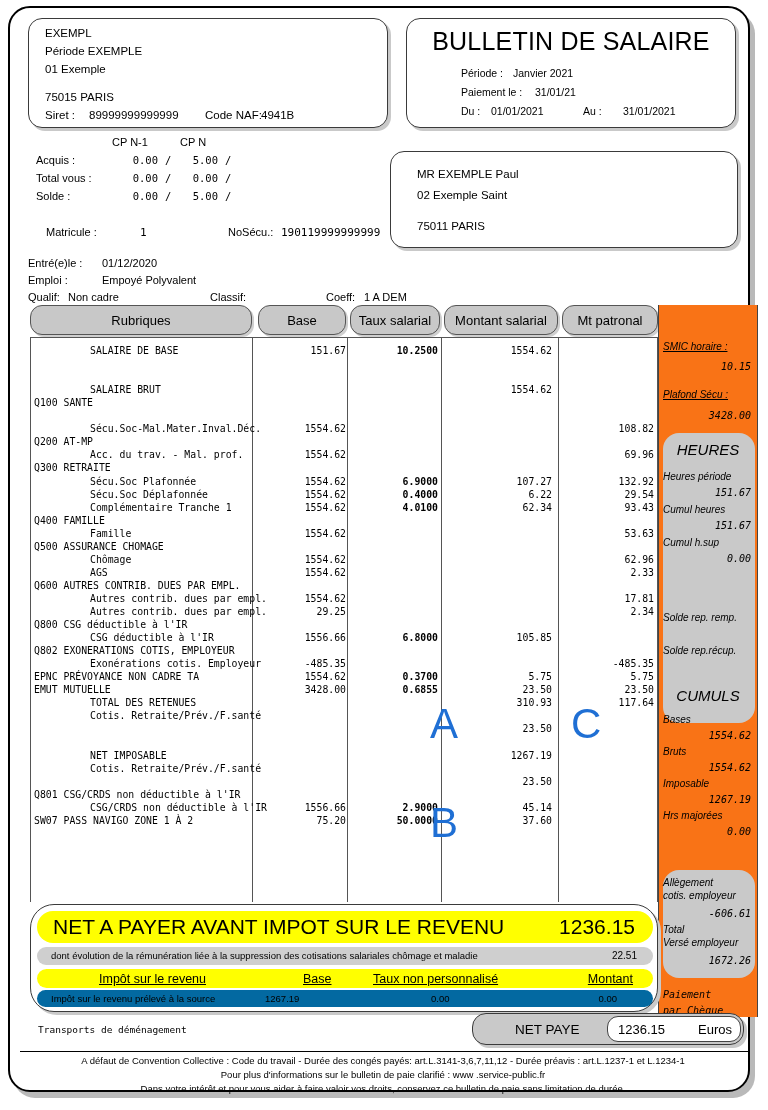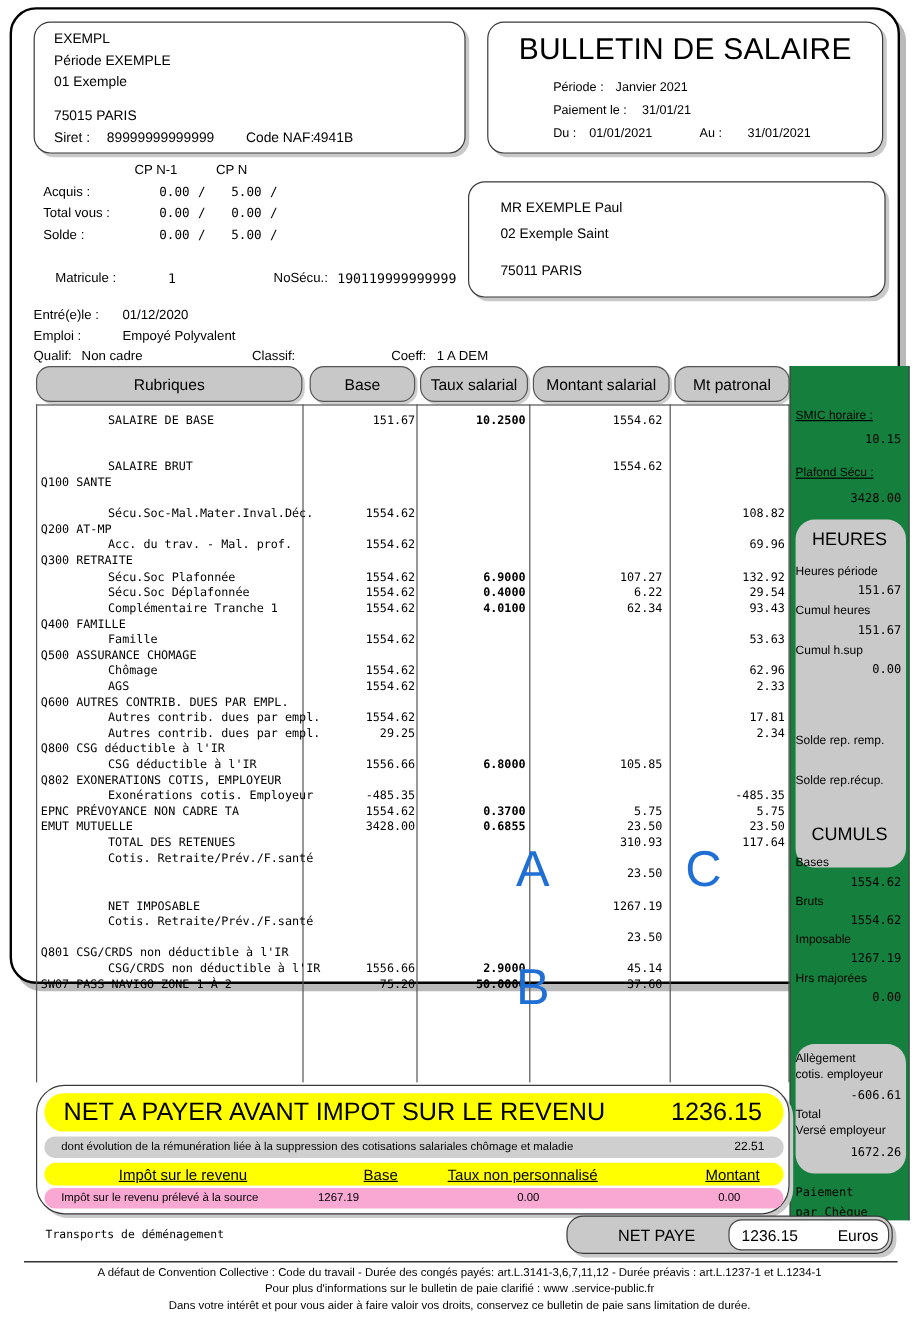--- a/index.html
+++ b/index.html
@@ -1,19 +1,19 @@
 <!DOCTYPE html>
 <html><head>
 <meta charset="utf-8">
 <style>
   html,body{margin:0;padding:0;background:#ffffff;}
   body{width:768px;height:1110px;position:relative;font-family:"Liberation Sans",sans-serif;color:#000;overflow:hidden;}
 
   .page{
-    position:absolute;left:8px;top:6px;width:742px;height:814px;
+    position:absolute;left:8px;top:6px;width:742px;height:1086px;
     border:2px solid #000;border-radius:22px;background:#fff;
     box-shadow:5px 6px 0 0 #b9b9b9;
     box-sizing:border-box;
   }
 
   
   .rbox{position:absolute;border:1.5px solid #3a3a3a;border-radius:14px;background:#fff;
         box-shadow:3px 3px 0 0 #c9c9c9;box-sizing:border-box;}
 
   .mono{font-family:"DejaVu Sans Mono","Liberation Mono",monospace;}
@@ -62,42 +62,42 @@
   .row .c-lab.ind{left:60px;}
   .row .c-base{position:absolute;left:226px;width:90px;text-align:right;}
   .row .c-taux{position:absolute;left:322px;width:86px;text-align:right;font-weight:bold;}
   .row .c-mont{position:absolute;left:414px;width:108px;text-align:right;}
   .row .c-pat{position:absolute;left:528px;width:96px;text-align:right;}
 
   .annot{position:absolute;color:#1f6fd4;font-size:42px;font-family:"Liberation Sans",sans-serif;line-height:1;}
 
   
   #sidebar{position:absolute;left:648px;top:297px;width:100px;height:712px;
-           border-left:1.5px solid #444;border-right:1.5px solid #444;box-sizing:border-box;background:#15803d;}
+           border-left:1.5px solid #444;border-right:1.5px solid #444;box-sizing:border-box;background:#f97316;font-style:italic;}
   .sb-lbl{position:absolute;left:4px;font-size:10px;white-space:nowrap;}
   .sb-lbl.u{text-decoration:underline;}
   .sb-val{position:absolute;right:6px;width:92px;text-align:right;font-size:10px;}
   .sb-panel{position:absolute;left:4px;width:92px;background:#c9c9c9;border-radius:16px;}
   .sb-title{position:absolute;left:0;width:100%;text-align:center;font-size:15px;}
 
   
   #net-box{left:20px;top:896px;width:628px;height:108px;border-radius:24px;}
 
   #net-yellow{position:absolute;left:6px;top:6px;width:616px;height:32px;background:#ffff00;border-radius:16px;}
   #net-yellow .t1{position:absolute;left:16px;top:4px;font-size:21px;white-space:nowrap;}
   #net-yellow .t2{position:absolute;right:18px;top:4px;font-size:21px;}
 
   #net-grey{position:absolute;left:6px;top:42px;width:616px;height:18px;background:#cfcfcf;border-radius:10px;}
   #net-grey .t1{position:absolute;left:14px;top:3px;font-size:9.5px;white-space:nowrap;}
   #net-grey .t2{position:absolute;right:16px;top:3px;font-size:10px;}
 
   #ir-yellow{position:absolute;left:6px;top:64px;width:616px;height:19px;background:#ffff00;border-radius:10px;}
   #ir-yellow span{position:absolute;top:3px;font-size:12.5px;text-decoration:underline;}
 
-  #ir-grey{position:absolute;left:6px;top:85px;width:616px;height:17px;background:#f9a8d4;border-radius:9px;}
+  #ir-grey{position:absolute;left:6px;top:85px;width:616px;height:17px;background:#0369a1;border-radius:9px;}
   #ir-grey span{position:absolute;top:2.5px;font-size:9.5px;}
 
   
   #transports{position:absolute;left:28px;top:1016px;font-size:9.5px;}
   #netpaye-box{left:462px;top:1005px;width:272px;height:32px;border-radius:14px;background:#c9c9c9;}
   #netpaye-lbl{position:absolute;left:42px;top:8px;font-size:13.5px;}
   #netpaye-val{position:absolute;left:134px;top:2px;width:134px;height:26px;background:#fff;border:1.5px solid #444;border-radius:11px;box-sizing:border-box;}
   #netpaye-val .a{position:absolute;left:10px;top:5px;font-size:13px;}
   #netpaye-val .b{position:absolute;right:8px;top:5px;font-size:13px;}
 

